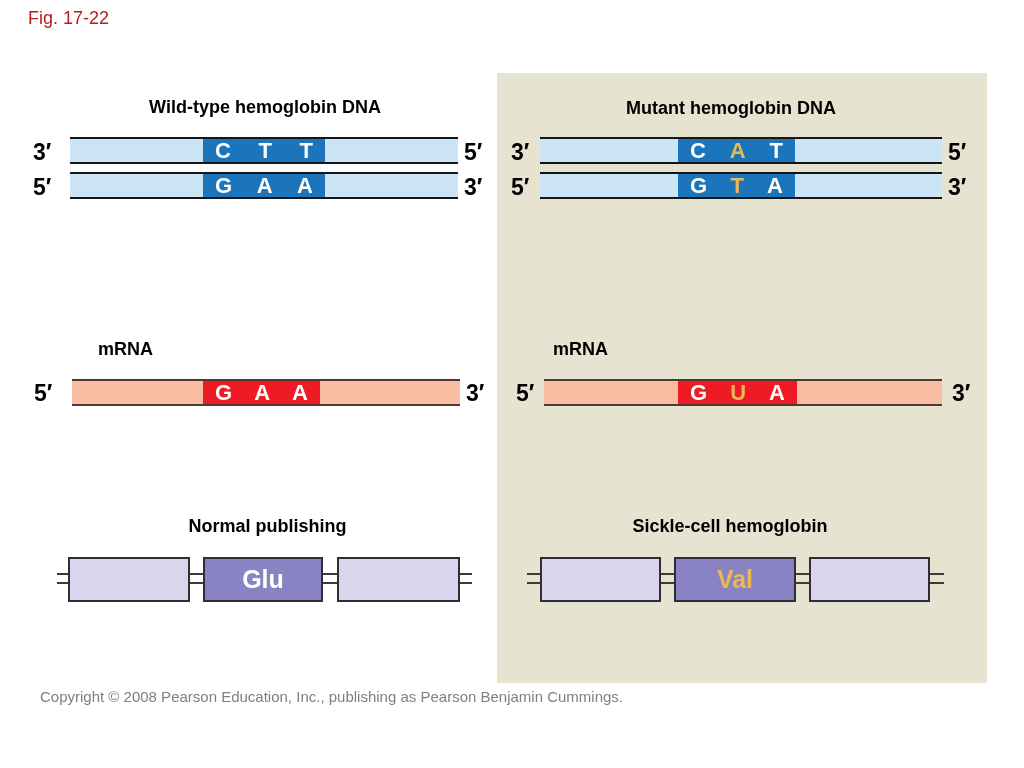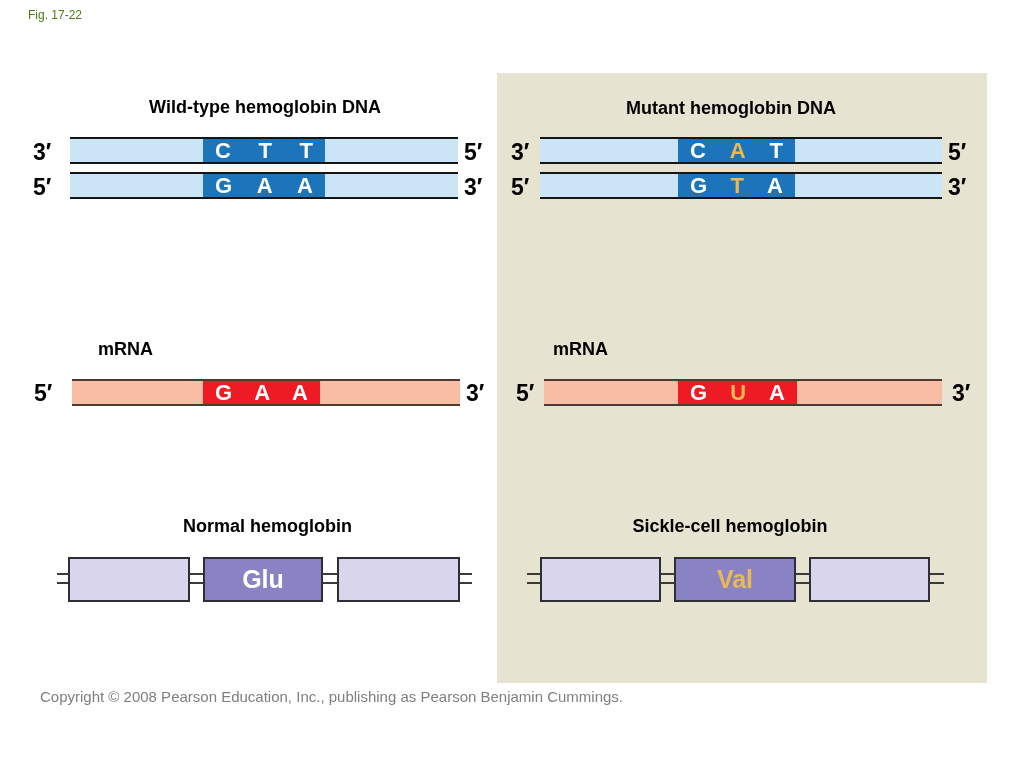--- a/index.html
+++ b/index.html
@@ -6,21 +6,21 @@
   .stage {
     position: relative;
     width: 1024px;
     height: 768px;
     background: #ffffff;
     font-family: "Liberation Sans", sans-serif;
     overflow: hidden;
   }
   .fig-label {
     position: absolute; left: 28px; top: 8px;
-    font-size: 12px; color: #4d7c0f;
+    font-size: 18px; color: #b91c1c;
   }
   .panel {
     position: absolute; left: 497px; top: 73px;
     width: 490px; height: 610px;
     background: #E6E4D1;
   }
   .sec-title {
     position: absolute;
     font-weight: bold; font-size: 18px; color: #000;
     text-align: center; white-space: nowrap;
@@ -101,21 +101,21 @@
   <div class="prime" style="left:34px;top:380px;">5′</div>
   <div class="mbar" style="left:72px;top:379px;width:388px;">
     <div class="codon rna" style="left:131px;width:117px;">
       <span>G</span>
       <span>A</span>
       <span>A</span>
     </div>
   </div>
   <div class="prime" style="left:466px;top:380px;">3′</div>
 
-  <div class="sec-title" style="left:70px;top:516px;width:395px;">Normal hemoglobin</div>
+  <div class="sec-title" style="left:70px;top:516px;width:395px;">Normal publishing</div>
   <div class="plink" style="left:57px;width:11px;"></div>
   <div class="pbox" style="left:68px;width:122px;"></div>
   <div class="plink" style="left:190px;width:13px;"></div>
   <div class="pbox mid" style="left:203px;width:120px;justify-content:center;">
     <span>Glu</span>
   </div>
   <div class="plink" style="left:323px;width:14px;"></div>
   <div class="pbox" style="left:337px;width:123px;"></div>
   <div class="plink" style="left:460px;width:12px;"></div>
 

